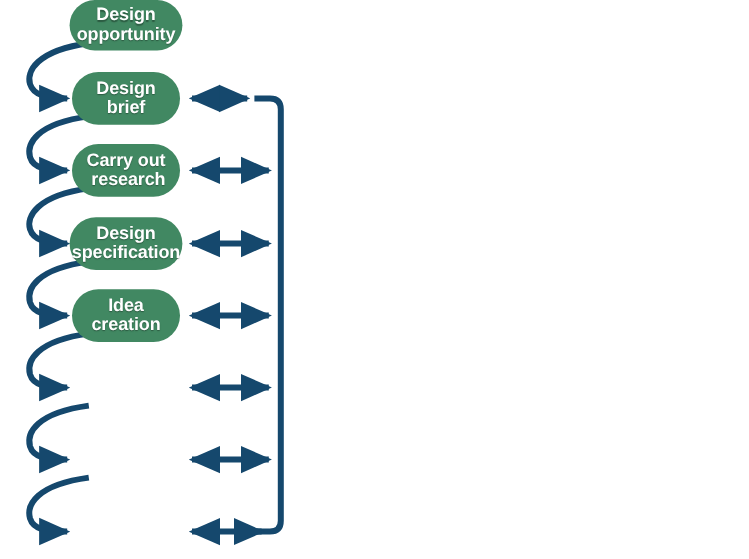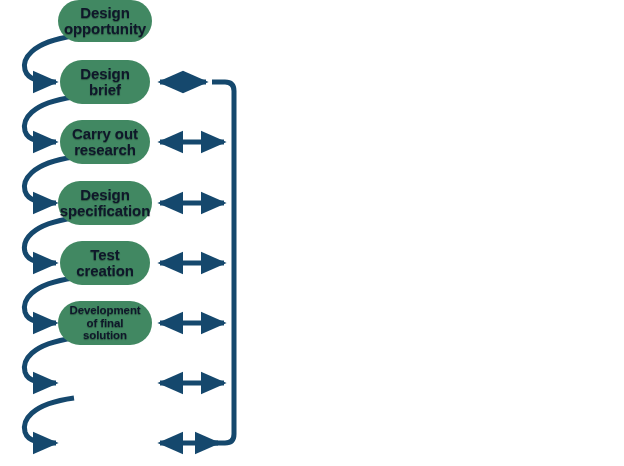--- a/index.html
+++ b/index.html
@@ -28,21 +28,21 @@
     height: 466px;
     pointer-events: none;
   }
   .node {
     position: absolute;
     box-sizing: border-box;
     display: flex;
     align-items: center;
     justify-content: center;
     text-align: center;
-    color: #0f172a;
+    color: #ffffff;
     font-weight: bold;
     line-height: 1.08;
     border-radius: 22px;
     background: #418862;
     letter-spacing: -0.1px;
     text-shadow: 0 1px 1px rgba(0,0,0,0.35);
     padding: 0 6px;
     -webkit-font-smoothing: antialiased;
   }
   .node-label {
@@ -95,35 +95,31 @@
   <div class="node size-normal" style="left:58px; top:0px; width:94px; height:42px;">
     <span class="node-label">Design
 opportunity</span>
   </div>
 
   <div class="node size-normal" style="left:60px; top:60px; width:90px; height:44px;">
     <span class="node-label">Design
 brief</span>
   </div>
 
-  <div class="node size-normal" style="left:60px; top:120px; width:90px; height:44px;">
+  <div class="node size-normal" style="left:60px; top:120px; width:90px; height:44px;text-align:right;">
     <span class="node-label">Carry out
 research</span>
   </div>
 
   <div class="node size-normal" style="left:58px; top:181px; width:94px; height:44px;">
     <span class="node-label">Design
 specification</span>
   </div>
 
   <div class="node size-normal" style="left:60px; top:241px; width:90px; height:44px;">
-    <span class="node-label">Test
+    <span class="node-label">Idea
 creation</span>
   </div>
 
-  <div class="node size-small" style="left:58px; top:301px; width:94px; height:44px;">
-    <span class="node-label">Development
-of final solution</span>
-  </div>
 
 
 
 </div>
 
 </body></html>

